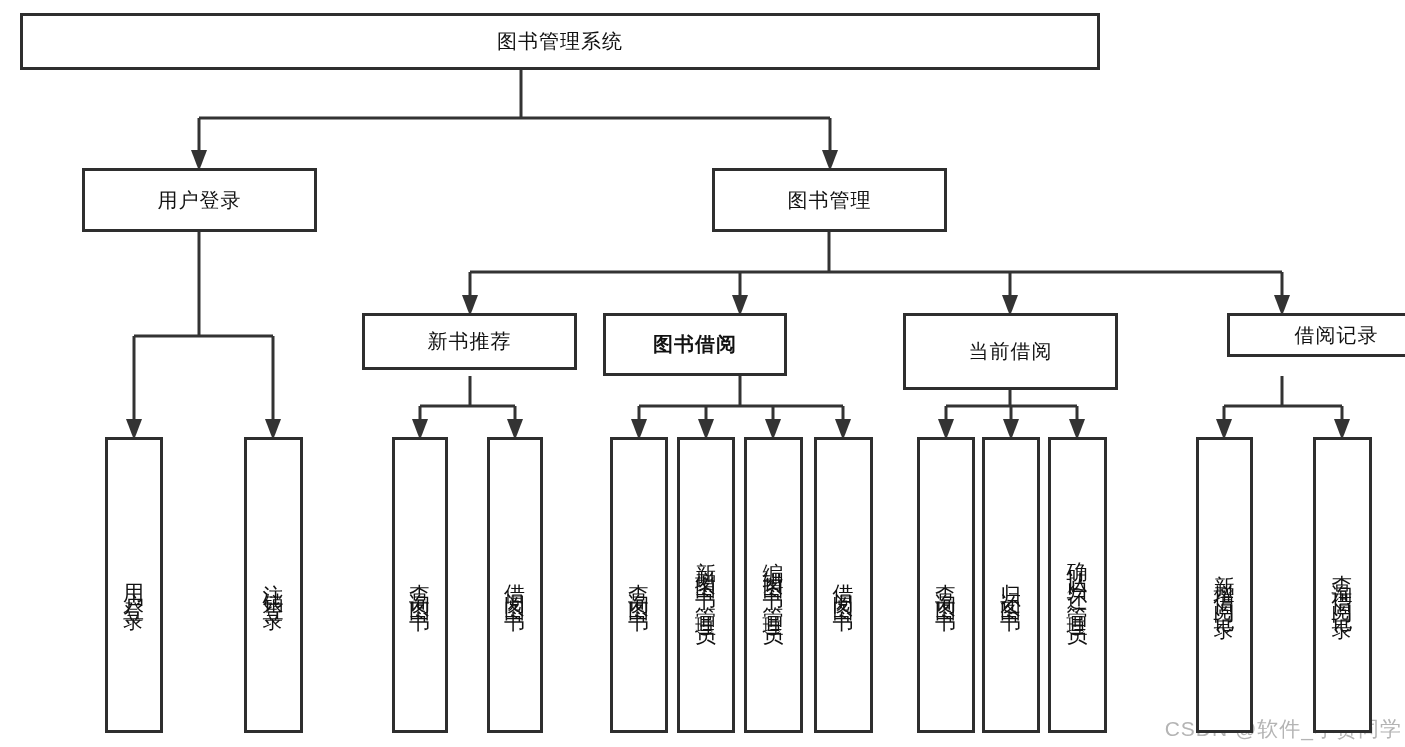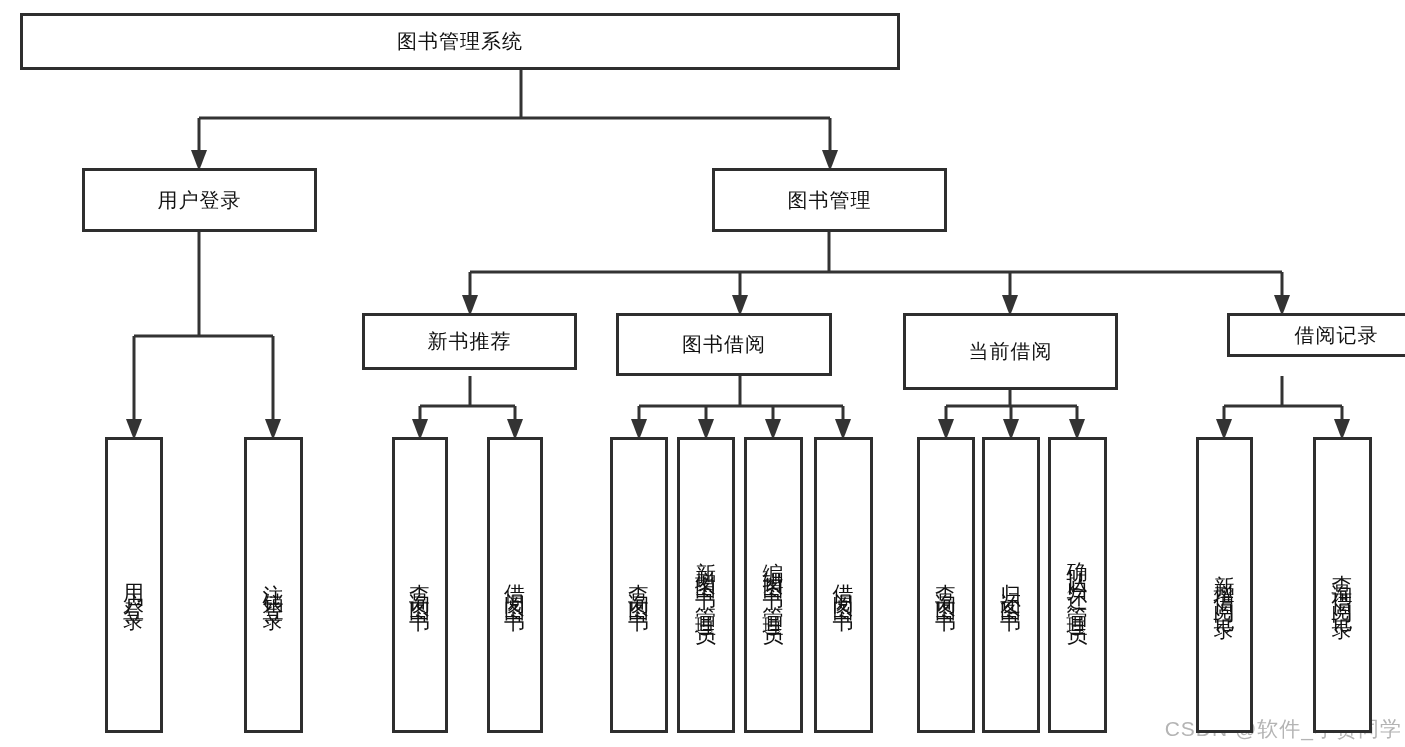--- a/index.html
+++ b/index.html
@@ -102,33 +102,33 @@
       <polygon points="698,419 714,419 706,440" fill="#333333"></polygon>
       <polygon points="765,419 781,419 773,440" fill="#333333"></polygon>
       <polygon points="835,419 851,419 843,440" fill="#333333"></polygon>
       <polygon points="938,419 954,419 946,440" fill="#333333"></polygon>
       <polygon points="1003,419 1019,419 1011,440" fill="#333333"></polygon>
       <polygon points="1069,419 1085,419 1077,440" fill="#333333"></polygon>
       <polygon points="1216,419 1232,419 1224,440" fill="#333333"></polygon>
       <polygon points="1334,419 1350,419 1342,440" fill="#333333"></polygon>
     </svg>
   <span id="watermark">CSDN @软件_小贺同学</span>
-<div class="node h" style="left: 20px; top: 13px; width: 880px; height: 57px;">
+<div class="node h" style="left: 20px; top: 13px; width: 1080px; height: 57px;">
       <span>图书管理系统</span>
     </div>
     <div class="node h" style="left: 82px; top: 168px; width: 235px; height: 64px;">
       <span>用户登录</span>
     </div>
     <div class="node h" style="left: 712px; top: 168px; width: 235px; height: 64px; justify-content: center;">
       <span>图书管理</span>
     </div>
     <div class="node h" style="left: 362px; top: 313px; width: 215px; height: 57px;">
       <span>新书推荐</span>
     </div>
-    <div class="node h" style="left: 616px; top: 313px; width: 216px; height: 63px;">
+    <div class="node h" style="left: 603px; top: 313px; width: 184px; height: 63px; font-weight: bold;">
       <span>图书借阅</span>
     </div>
     <div class="node h" style="left: 903px; top: 313px; width: 215px; height: 77px;">
       <span>当前借阅</span>
     </div>
     <div class="node h" style="left: 1227px; top: 313px; width: 219px; height: 44px;">
       <span>借阅记录</span>
     </div>
     <div class="node v" style="left: 105px; top: 437px; width: 58px; height: 296px;">
       <span>用户登录</span>

